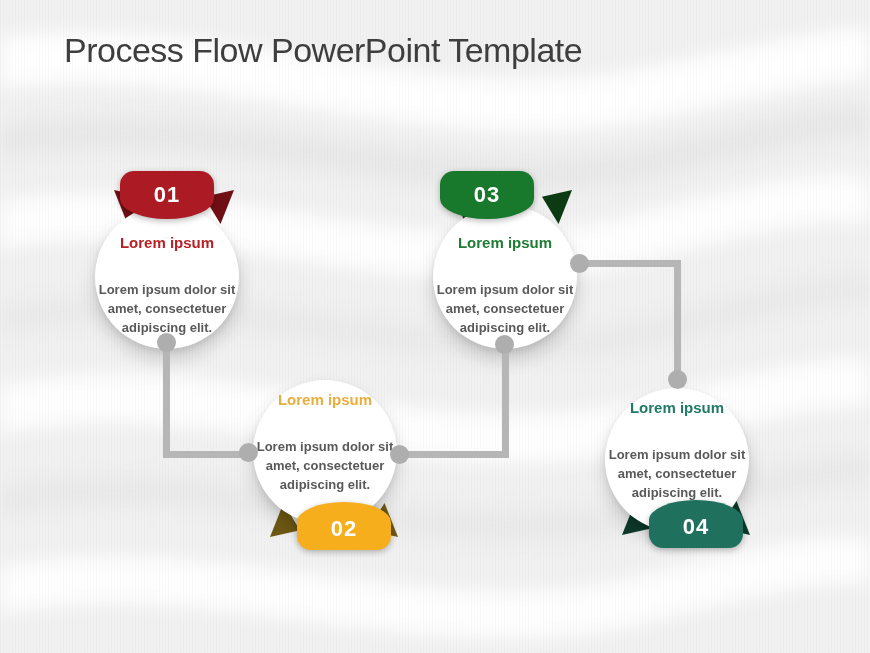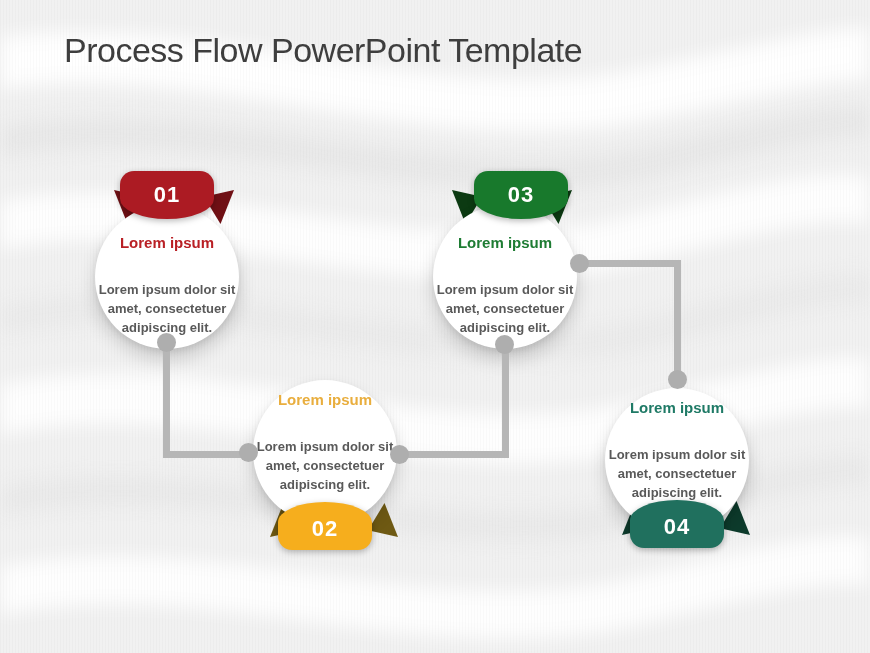--- a/index.html
+++ b/index.html
@@ -39,21 +39,21 @@
   .content-up   { padding-bottom:20px; }
   .step-title { font-size:15px; font-weight:700; color:var(--title,#333); margin-bottom:5px; }
   .step-body  { font-size:13px; line-height:19px; font-weight:700;
                 color:var(--body-text,#595959); white-space:nowrap;margin-top:24px; }
   .badge {
     position:absolute; width:94px; height:48px; background:var(--badge,#900);
     z-index:4; display:flex; align-items:center; justify-content:center; box-sizing:border-box;
     filter: drop-shadow(0 2px 3px rgba(0,0,0,0.28));
   }
   .badge-top    { border-radius:14px 14px 50% 50% / 14px 14px 42% 42%; }
-  .badge-bottom { border-radius:50% 50% 14px 14px / 42% 42% 14px 14px; padding-top:6px; }
+  .badge-bottom { border-radius:50% 50% 14px 14px / 42% 42% 14px 14px; padding-top:6px;margin-left:19px; }
   .step-number { font-size:22px; font-weight:700; letter-spacing:1px; color:var(--number-text,#fff); }
 </style>
 </head>
 <body>
 
 <div class="stage">
 
   <svg class="bg-waves" viewBox="0 0 870 653" preserveAspectRatio="none">
     <path d="M-40 70 C 180 20, 420 140, 640 95 S 880 40, 920 75" stroke="#ffffff" stroke-width="52" fill="none" opacity="0.95"></path>
     <path d="M-40 150 C 200 90, 430 215, 660 160 S 880 115, 920 150" stroke="#e6e6e6" stroke-width="30" fill="none" opacity="0.75"></path>
@@ -118,21 +118,21 @@
     <div class="fold fold-tl" style="left:452px;top:190px"></div>
     <div class="fold fold-tr" style="left:542px;top:190px"></div>
     <div class="circle content-down" style="left:433px;top:205px">
       <div class="step-title">Lorem ipsum</div>
       <div class="step-body">
         <div>Lorem ipsum dolor sit</div>
         <div>amet, consectetuer</div>
         <div>adipiscing elit.</div>
       </div>
     </div>
-    <div class="badge badge-top" style="left:474px;top:171px">
+    <div class="badge badge-top" style="left:440px;top:171px">
       <span class="step-number">03</span>
     </div>
   </div>
 
   <div class="step" style="--badge: #20705E; --fold: #0D3B2C; --title: #1F7A66;">
     <div class="fold fold-bl" style="left:622px;top:501px"></div>
     <div class="fold fold-br" style="left:720px;top:501px"></div>
     <div class="circle content-up" style="left:605px;top:388px">
       <div class="step-title">Lorem ipsum</div>
       <div class="step-body">

